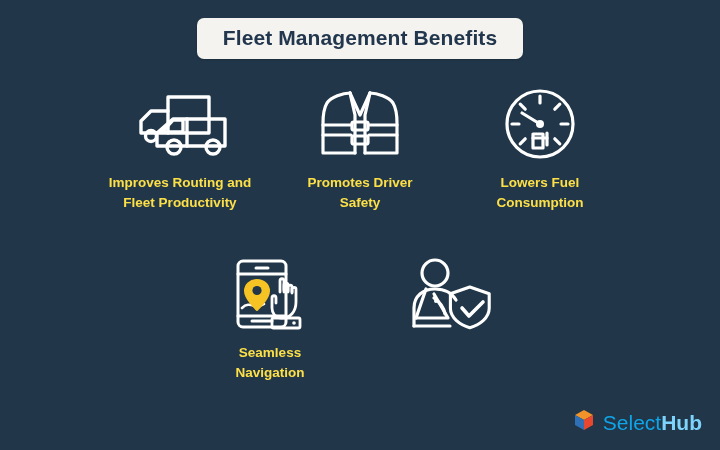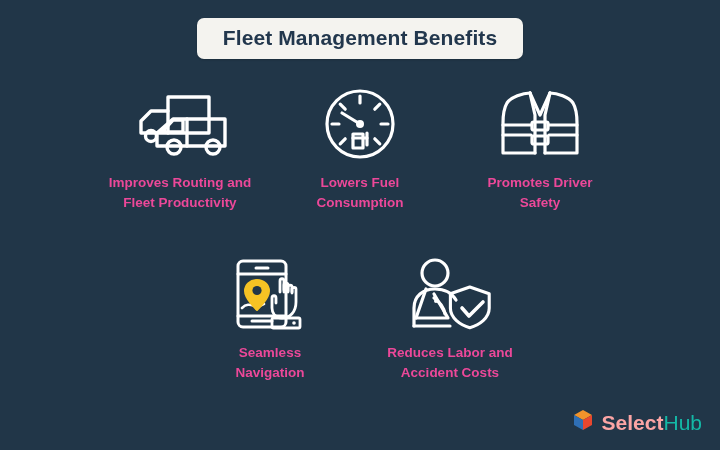--- a/index.html
+++ b/index.html
@@ -63,21 +63,21 @@
     align-items: center;
   }
   .icon-box {
     height: 72px;
     display: flex;
     align-items: center;
     justify-content: center;
   }
   .cell-label {
     margin-top: 13px;
-    color: #ec4899;
+    color: #fde047;
     font-size: 13.5px;
     font-weight: bold;
     line-height: 1.45;
     text-align: center;
     width: 168px;
     white-space: pre-line;
   }
 
   
   .logo {
@@ -87,26 +87,26 @@
     display: flex;
     align-items: center;
     gap: 7px;
   }
   .logo-text {
     font-size: 21px;
     line-height: 1;
     white-space: nowrap;
   }
   .logo-select {
-    color: #fca5a5;
+    color: #0ea5e9;
+    font-weight: normal;
+  }
+  .logo-hub {
+    color: #7dd3fc;
     font-weight: bold;
-  }
-  .logo-hub {
-    color: #14b8a6;
-    font-weight: normal;
   }
 </style>
 </head>
 <body>
 
 <div class="infographic">
 
   <div class="title-wrap">
     <div class="title-banner">
       <div class="title-text">Fleet Management Benefits</div>
@@ -132,20 +132,45 @@
           <path d="M52 31 L41 43 H62 V31 Z"></path>
 
           <circle cx="53" cy="58" r="7"></circle>
           <circle cx="92" cy="58" r="7"></circle>
         </svg>
       </div>
       <div class="cell-label">Improves Routing and
 Fleet Productivity</div>
     </div>
 
+
+    <div class="cell">
+      <div class="icon-box">
+        <svg width="86" height="70" viewBox="0 0 86 70" fill="none" stroke="#ffffff" stroke-width="3.2" stroke-linecap="round" stroke-linejoin="round">
+
+          <path d="M33 4 C26 4 14 8 10 14 C7 19 6 27 6 34 V64 H38"></path>
+
+          <path d="M53 4 C60 4 72 8 76 14 C79 19 80 27 80 34 V64 H48"></path>
+
+          <path d="M33 4 L43 26 L53 4"></path>
+          <path d="M33 4 L38 26 V64"></path>
+          <path d="M53 4 L48 26 V64"></path>
+
+          <path d="M6 36 H34"></path>
+          <path d="M6 46 H34"></path>
+          <path d="M52 36 H80"></path>
+          <path d="M52 46 H80"></path>
+
+          <rect x="35" y="33" width="16" height="8" rx="1.5"></rect>
+          <rect x="35" y="47" width="16" height="8" rx="1.5"></rect>
+        </svg>
+      </div>
+      <div class="cell-label">Promotes Driver
+Safety</div>
+    </div>
 
     <div class="cell">
       <div class="icon-box">
         <svg width="72" height="72" viewBox="0 0 72 72" fill="none" stroke="#ffffff" stroke-width="3.2" stroke-linecap="round" stroke-linejoin="round">
 
           <circle cx="36" cy="36" r="33"></circle>
 
           <path d="M36 8 V15"></path>
           <path d="M16.2 16.2 L21.2 21.2"></path>
           <path d="M55.8 16.2 L50.8 21.2"></path>
@@ -162,45 +187,20 @@
           <path d="M29 50 H39"></path>
 
           <path d="M39 50 H43 V57"></path>
           <path d="M43 45 V50"></path>
         </svg>
       </div>
       <div class="cell-label">Lowers Fuel
 Consumption</div>
     </div>
 
-    <div class="cell">
-      <div class="icon-box">
-        <svg width="86" height="70" viewBox="0 0 86 70" fill="none" stroke="#ffffff" stroke-width="3.2" stroke-linecap="round" stroke-linejoin="round">
-
-          <path d="M33 4 C26 4 14 8 10 14 C7 19 6 27 6 34 V64 H38"></path>
-
-          <path d="M53 4 C60 4 72 8 76 14 C79 19 80 27 80 34 V64 H48"></path>
-
-          <path d="M33 4 L43 26 L53 4"></path>
-          <path d="M33 4 L38 26 V64"></path>
-          <path d="M53 4 L48 26 V64"></path>
-
-          <path d="M6 36 H34"></path>
-          <path d="M6 46 H34"></path>
-          <path d="M52 36 H80"></path>
-          <path d="M52 46 H80"></path>
-
-          <rect x="35" y="33" width="16" height="8" rx="1.5"></rect>
-          <rect x="35" y="47" width="16" height="8" rx="1.5"></rect>
-        </svg>
-      </div>
-      <div class="cell-label">Promotes Driver
-Safety</div>
-    </div>
-
   </div>
 
   <div class="row row-2">
 
     <div class="cell">
       <div class="icon-box">
         <svg width="76" height="72" viewBox="0 0 76 72" fill="none" stroke="#ffffff" stroke-width="3" stroke-linecap="round" stroke-linejoin="round">
 
           <rect x="6" y="3" width="48" height="66" rx="5"></rect>
 
@@ -243,22 +243,20 @@
           <path d="M12 60 H44 L30 36"></path>
 
           <path d="M30 40 C36 44 40 50 41 56"></path>
           <circle cx="32" cy="43" r="2" fill="#ffffff" stroke="none"></circle>
 
           <path d="M70 31 L90 38 V53 C90 63 80 70 70 73 C60 70 50 63 50 53 V38 Z" transform="translate(-5,-4) scale(0.97) translate(3,3)"></path>
 
           <path d="M58 50 L65 58 L79 44" stroke-width="3.6"></path>
         </svg>
       </div>
-      <div class="cell-label">Reduces Labor and
-Accident Costs</div>
     </div>
 
 
   </div>
 
   <div class="logo">
     <span>
       <svg width="24" height="24" viewBox="0 0 24 24">
 
         <path d="M12 2 L3 7 L12 12 L21 7 Z" fill="#f0932b"></path>

